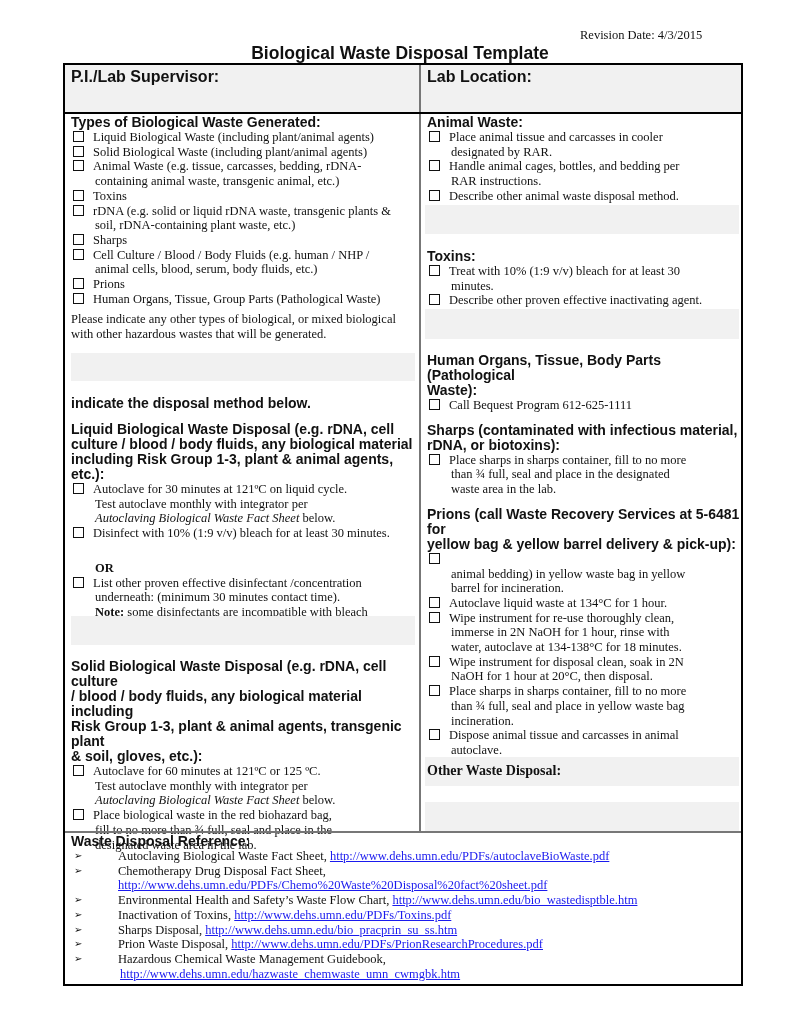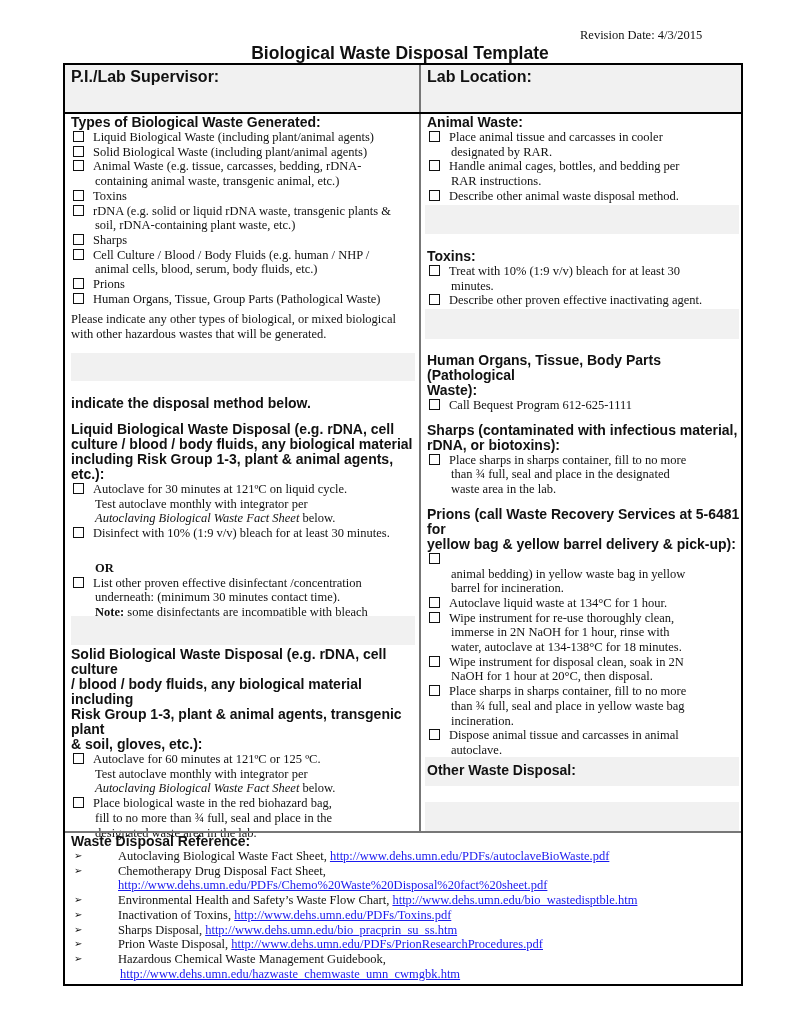--- a/index.html
+++ b/index.html
@@ -82,21 +82,21 @@
       <div class="item"><span class="cb"></span>
         <span>List other proven effective disinfectant /concentration</span><br>
         <span style="padding-left:2px">underneath: (minimum 30 minutes contact time).</span><br>
         <span style="padding-left:2px"><b>Note:</b><span> some disinfectants are incompatible with bleach</span></span><br>
         <span style="padding-left:2px">therefore should not be mixed.</span>
       </div>
     </div>
   </div>
   <div class="field" style="left:6px; top:551px; width:344px; height:29px;"></div>
 
-  <div class="col" style="left:6px; top:582px; width:346px;">
+  <div class="col" style="left:6px; top:594px; width:346px;">
     <div class="h">
       <div>Solid Biological Waste Disposal (e.g. rDNA, cell culture</div>
       <div>/ blood / body fluids,  any biological material including</div>
       <div>Risk Group 1-3, plant &amp; animal agents, transgenic plant</div>
       <div>&amp; soil, gloves, etc.):</div>
     </div>
     <div class="t">
       <div class="item"><span class="cb"></span>
         <span>Autoclave for 60 minutes at 121ºC or 125 ºC.</span><br>
         <span style="padding-left:2px">Test autoclave monthly with integrator per</span><br>
@@ -174,21 +174,21 @@
         <span style="padding-left:2px">incineration.</span>
       </div>
       <div class="item"><span class="cb"></span>
         <span>Dispose animal tissue and carcasses in animal</span><br>
         <span style="padding-left:2px">autoclave.</span>
       </div>
       <div class="item"><span class="cb"></span><span>Describe other proven effective disinfectant.</span></div>
     </div>
   </div>
   <div class="field" style="left:360px; top:692px; width:314px; height:29px;"></div>
-  <div class="abs h" style="left:362px; top:698px;">Other Waste Disposal:</div>
+  <div class="abs h" style="left:362px; top:698px;font-family:Liberation Serif, serif;">Other Waste Disposal:</div>
   <div class="field" style="left:360px; top:737px; width:314px; height:29px;"></div>
 
   <div class="bottom">
     <div class="h" style="position:absolute; left:6px; top:1px;">Waste Disposal Reference:</div>
     <div class="t" style="position:absolute; left:6px; top:16px; width:668px;">
       <div class="ref"><span class="bullet">➢</span><span>Autoclaving Biological Waste Fact Sheet, </span><a class="link">http://www.dehs.umn.edu/PDFs/autoclaveBioWaste.pdf</a></div>
       <div class="ref"><span class="bullet">➢</span><span>Chemotherapy Drug Disposal Fact Sheet,</span><br><a class="link">http://www.dehs.umn.edu/PDFs/Chemo%20Waste%20Disposal%20fact%20sheet.pdf</a></div>
       <div class="ref"><span class="bullet">➢</span><span>Environmental Health and Safety’s Waste Flow Chart, </span><a class="link">http://www.dehs.umn.edu/bio_wastedisptble.htm</a></div>
       <div class="ref"><span class="bullet">➢</span><span>Inactivation of Toxins, </span><a class="link">http://www.dehs.umn.edu/PDFs/Toxins.pdf</a></div>
       <div class="ref"><span class="bullet">➢</span><span>Sharps Disposal, </span><a class="link">http://www.dehs.umn.edu/bio_pracprin_su_ss.htm</a></div>

